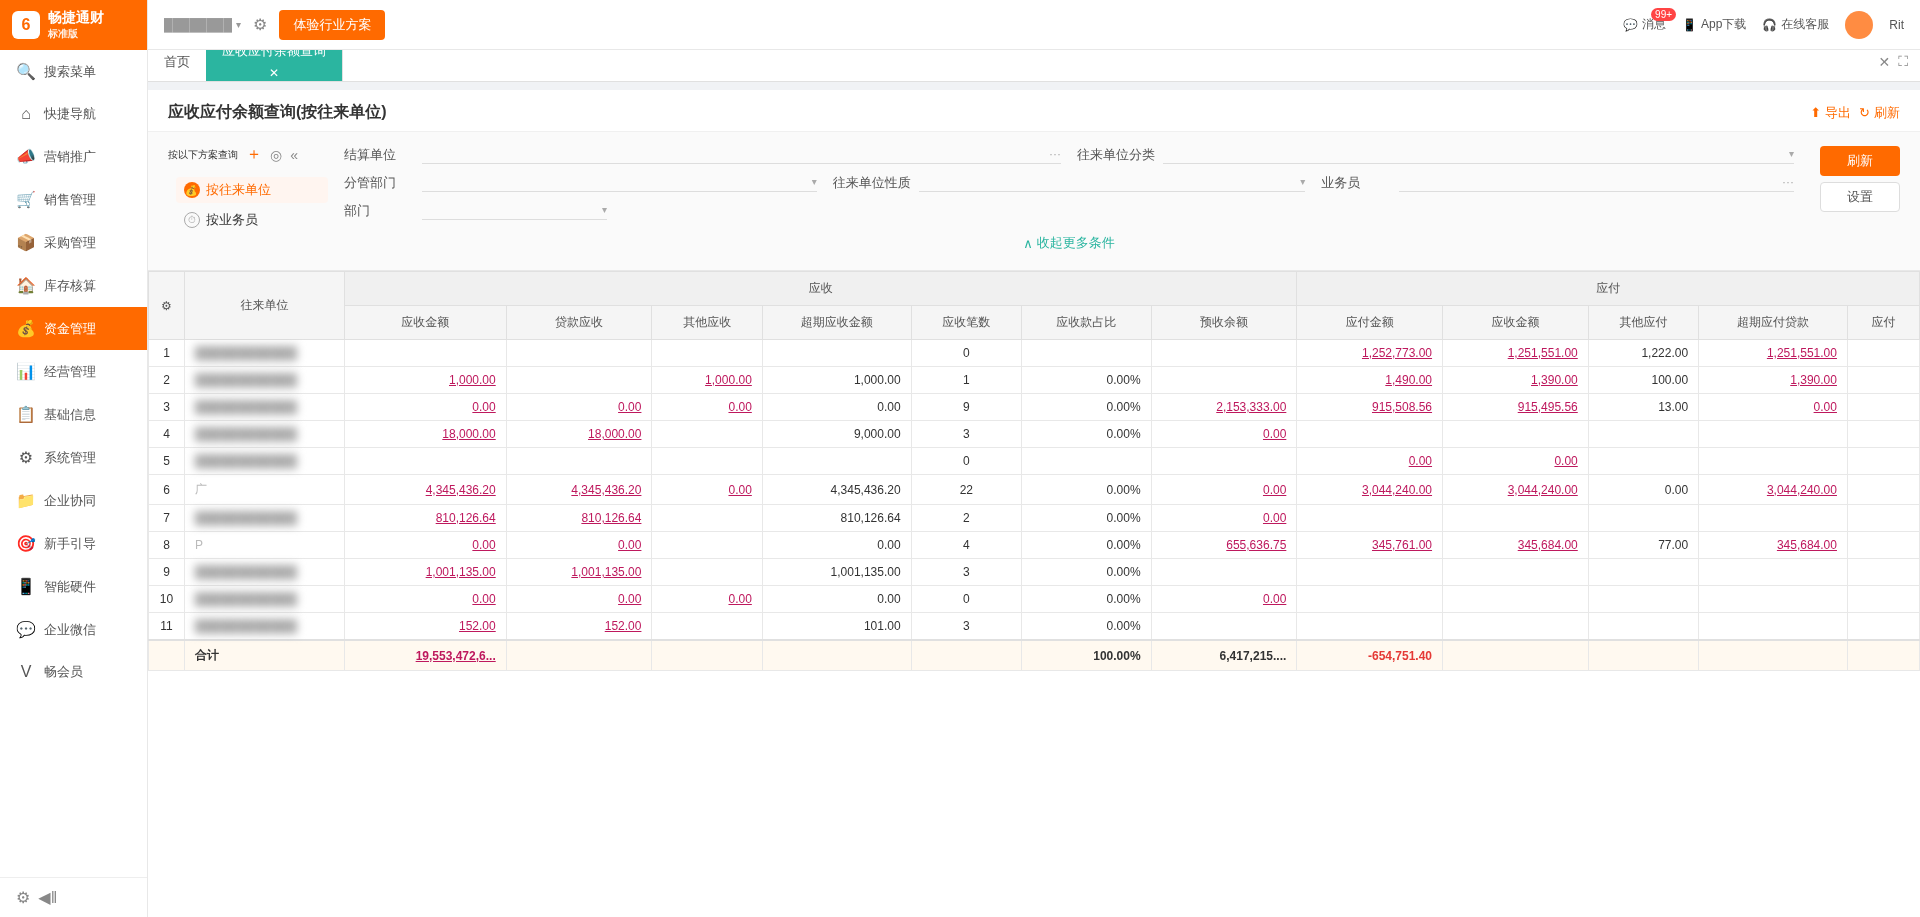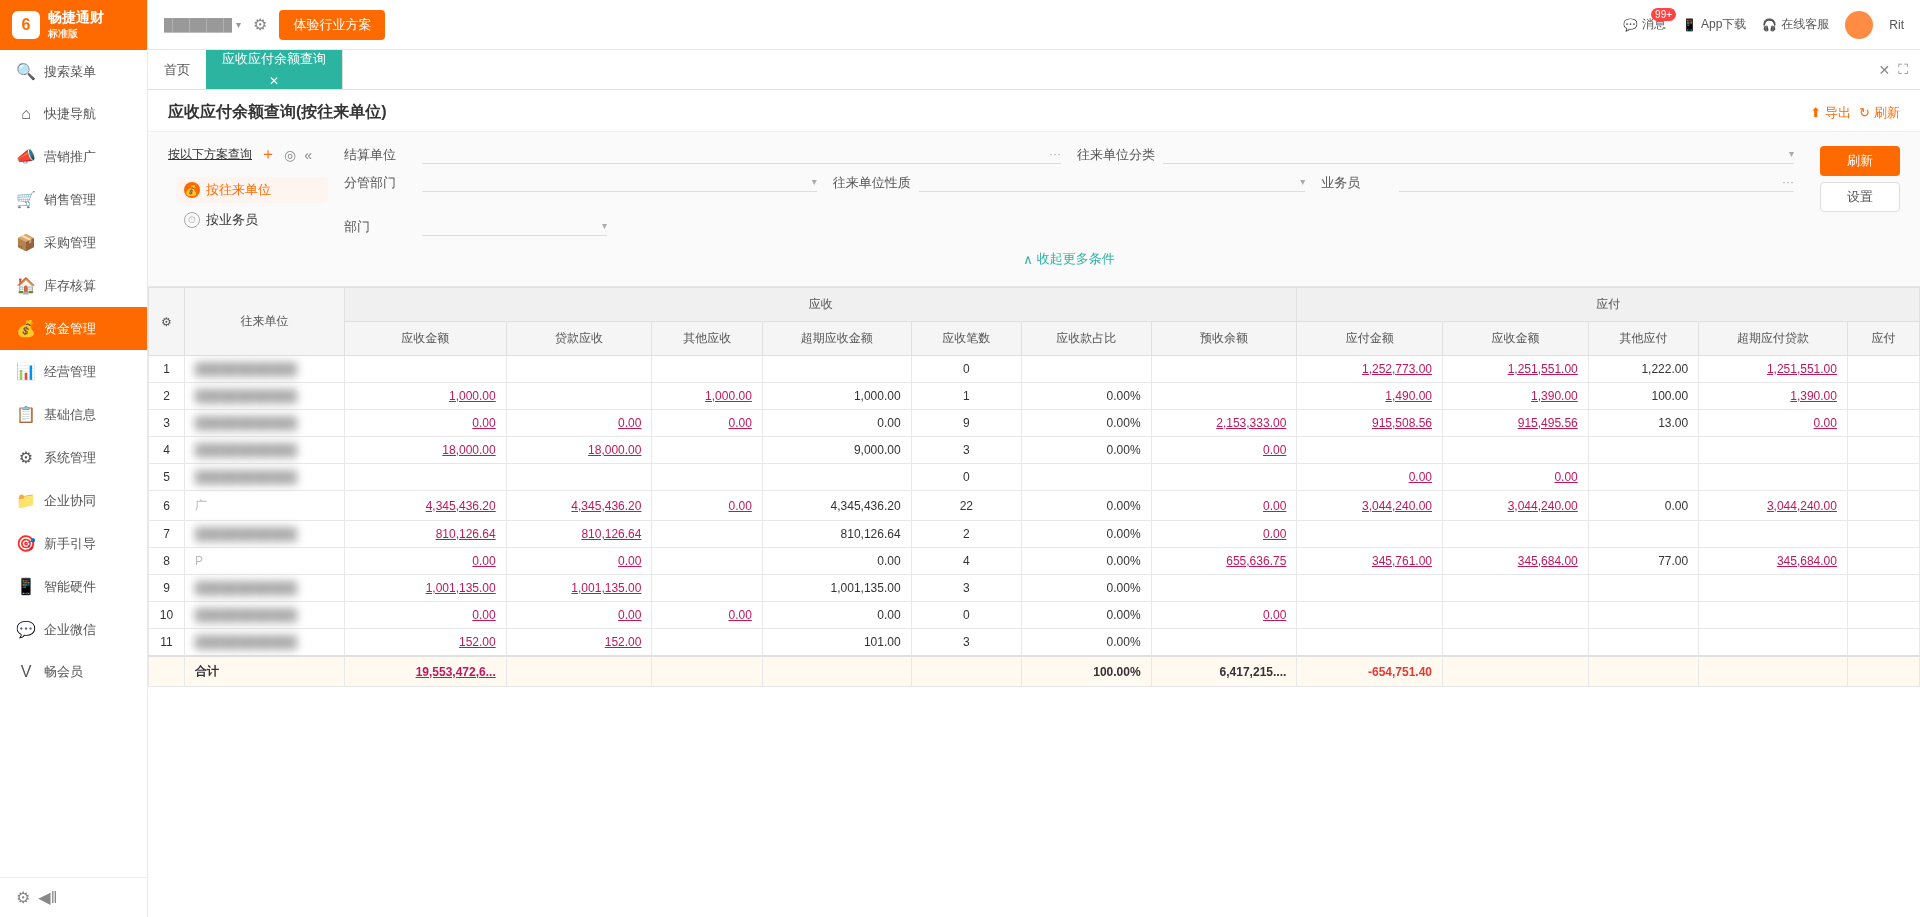--- a/index.html
+++ b/index.html
@@ -50,21 +50,21 @@
     .header-right { margin-left: auto; display: flex; align-items: center; gap: 16px; }
     .header-msg { position: relative; display: flex; align-items: center; gap: 4px; cursor: pointer; color: #555; }
     .badge { position: absolute; top: -8px; right: -10px; background: #ff4444; color: #fff; border-radius: 10px; font-size: 10px; padding: 1px 4px; }
     .header-app { display: flex; align-items: center; gap: 4px; cursor: pointer; color: #555; }
     .header-service { display: flex; align-items: center; gap: 4px; cursor: pointer; color: #555; }
     .header-avatar { width: 28px; height: 28px; border-radius: 50%; background: #ddd; cursor: pointer; }
     .header-username { color: #555; cursor: pointer; font-size: 12px; }
 
     
     .tabbar {
-      position: fixed; left: 148px; top: 50px; right: 0; height: 40px;
+      position: fixed; left: 148px; top: 42px; right: 0; height: 40px;
       background: #fff; border-bottom: 1px solid #e0e0e0;
       display: flex; align-items: stretch; z-index: 99;
     }
     .tab-item {
       display: flex; align-items: center; padding: 0 16px; cursor: pointer;
       border-right: 1px solid #e0e0e0; color: #555; font-size: 13px; gap: 6px; flex-direction: column;
     }
     .tab-item.active { color: #fff; background: #2bb5a0; }
     .tab-item .tab-close { color: #aaa; font-size: 12px; cursor: pointer; }
     .tab-item.active .tab-close { color: #fff; }
@@ -91,21 +91,21 @@
     .btn-export, .btn-refresh {
       display: flex; align-items: center; gap: 4px; color: #ff6a00;
       background: none; border: none; cursor: pointer; font-size: 13px;
     }
 
     
     .filter-area {
       padding: 12px 20px; background: #fafafa; border-bottom: 1px solid #e8e8e8;
     }
     .filter-top { display: flex; align-items: center; gap: 8px; margin-bottom: 12px; }
-    .filter-label { font-size: 12px; color: #333; text-decoration: underline; }
+    .filter-label { font-size: 10px; color: #333; }
     .filter-add-btn { color: #ff6a00; cursor: pointer; font-size: 16px; }
     .filter-settings-btn { color: #888; cursor: pointer; font-size: 14px; }
     .filter-collapse-btn { color: #888; cursor: pointer; font-size: 14px; }
 
     
     .scheme-btns { display: flex; flex-direction: column; gap: 4px; padding-left: 8px; }
     .scheme-btn {
       display: flex; align-items: center; gap: 6px; padding: 4px 8px;
       border-radius: 4px; cursor: pointer; font-size: 13px;
     }
@@ -376,21 +376,21 @@
             <div class="filter-group">
               <span class="filter-group-label">业务员</span>
               <div class="filter-select-wrapper">
                 <input type="text" style="">
                 <span class="filter-dots">···</span>
               </div>
             </div>
           </div>
 
           <div class="filter-row">
-            <div class="filter-group" style="max-width:220px;margin-top:16px;">
+            <div class="filter-group" style="max-width:220px;">
               <span class="filter-group-label">部门</span>
               <div class="filter-select-wrapper">
                 <input type="text" style="">
                 <span class="filter-chevron">▾</span>
               </div>
             </div>
           </div>
 
           <div class="filter-collapse">
             <span class="filter-collapse-link">

